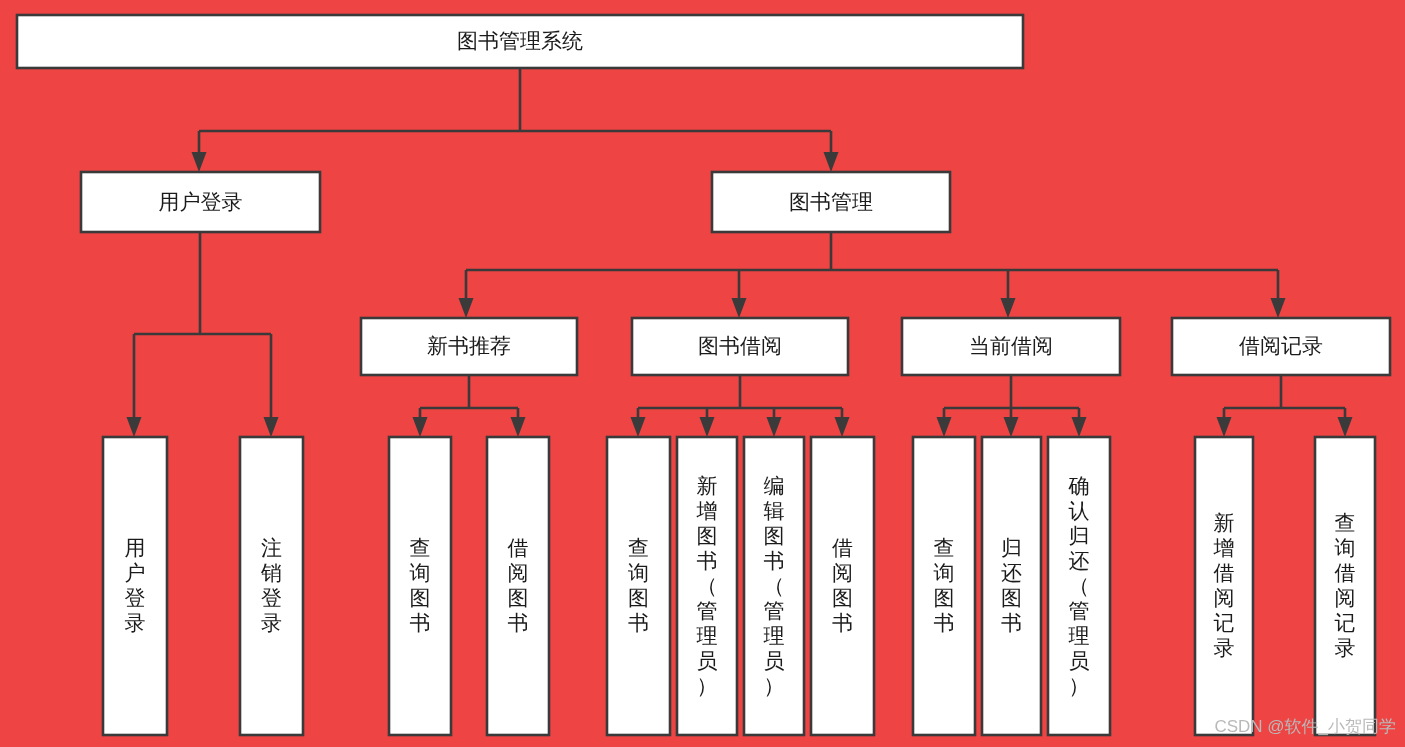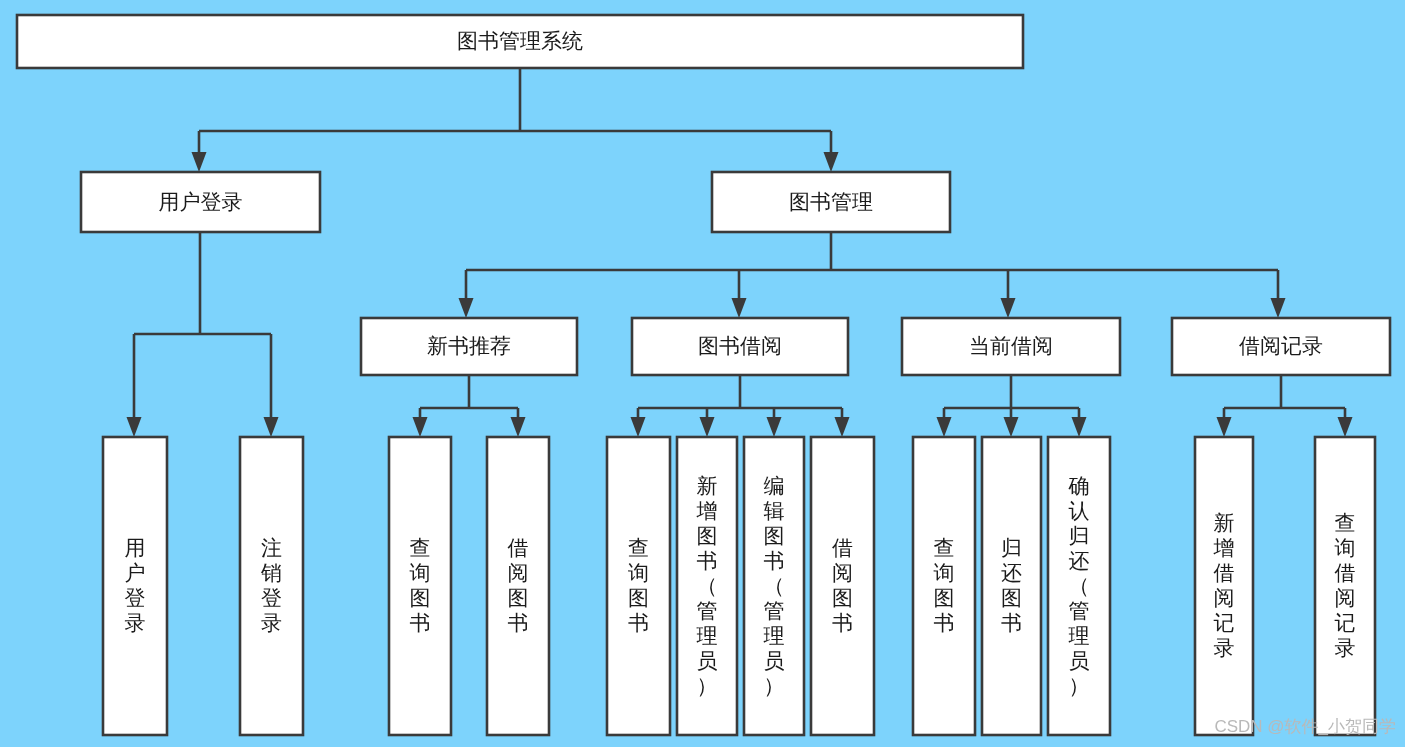--- a/index.html
+++ b/index.html
@@ -8,21 +8,21 @@
     padding: 0;
     background: #ffffff;
   }
   body {
     font-family: "Liberation Sans", "DejaVu Sans", sans-serif;
   }
   #diagram-root {
     position: relative;
     width: 1405px;
     height: 747px;
-    background: #7dd3fc;
+    background: #ef4444;
     overflow: hidden;
   }
   svg.diagram-canvas {
     position: absolute;
     top: 0;
     left: 0;
     width: 1405px;
     height: 747px;
     display: block;
   }

